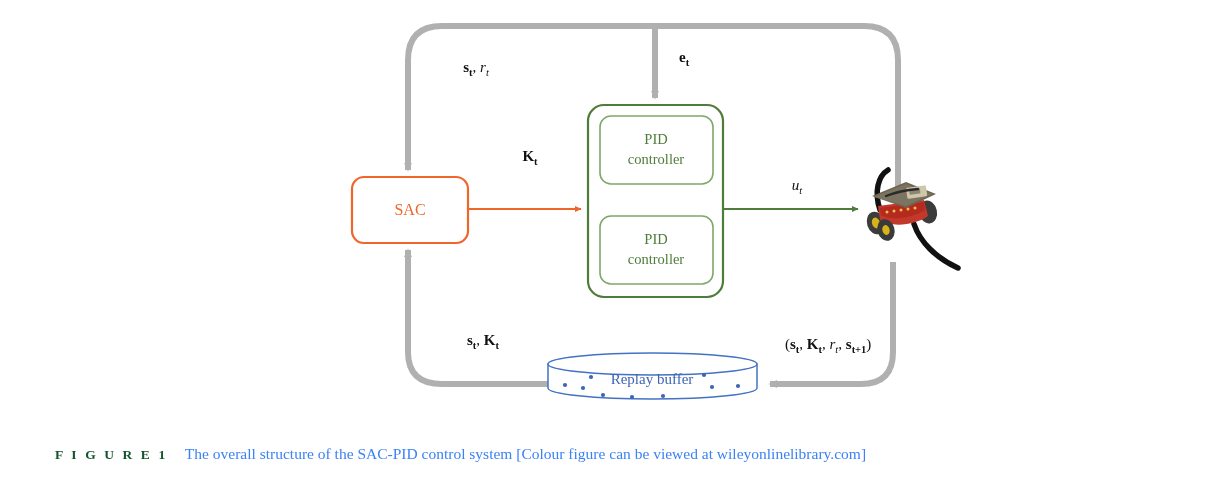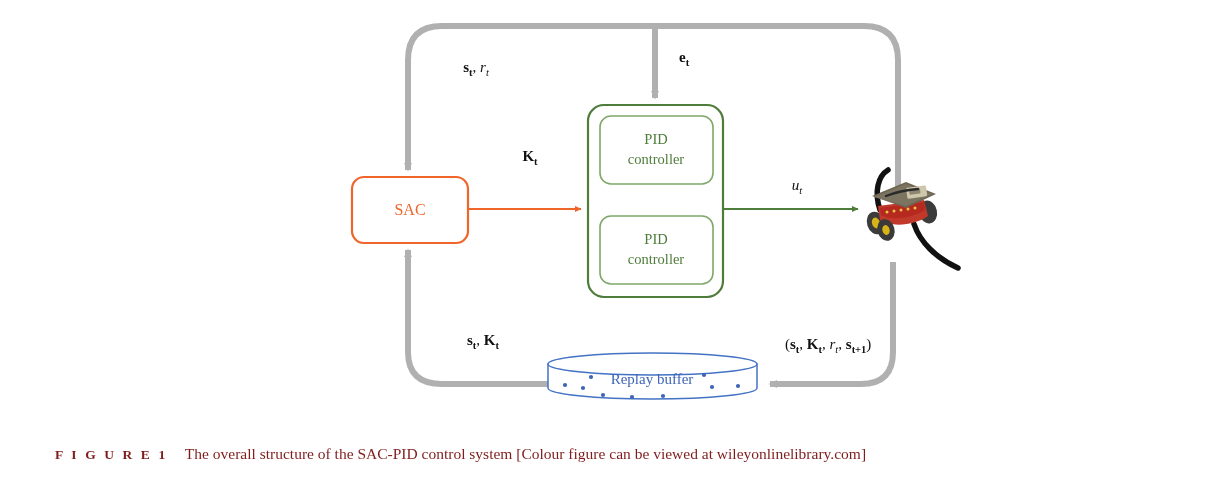--- a/index.html
+++ b/index.html
@@ -31,26 +31,26 @@
     font-size: 15.5px;
     color: #1a1a1a;
     line-height: 1.35;
     white-space: nowrap;
   }
   .caption-label {
     font-family: "Liberation Serif", serif;
     font-weight: bold;
     font-size: 13.5px;
     letter-spacing: 2.6px;
-    color: #7f1d1d;
+    color: #14532d;
     margin-right: 17px;
   }
   .caption-text {
     font-size: 15.5px;
-    color: #7f1d1d;
+    color: #3b82f6;
   }
   svg text {
     font-family: "Liberation Serif", serif;
   }
   .lbl-math {
     font-size: 15px;
     fill: #111111;
   }
   .lbl-bold {
     font-weight: bold;

